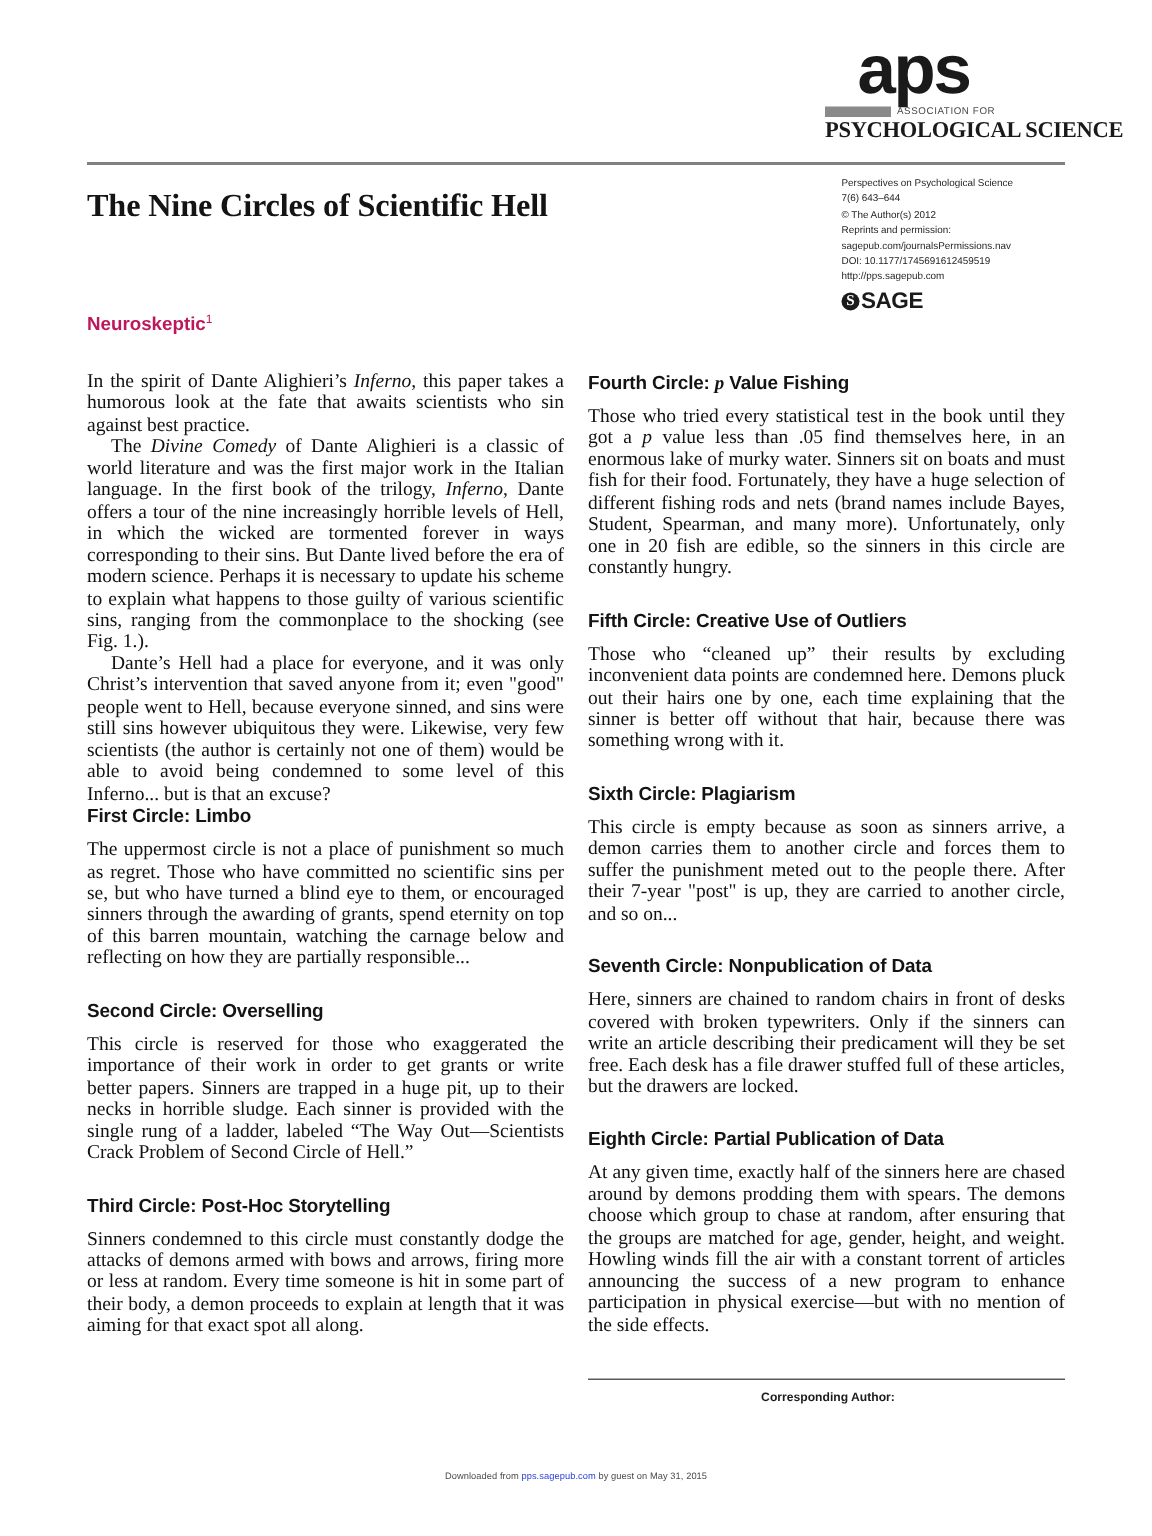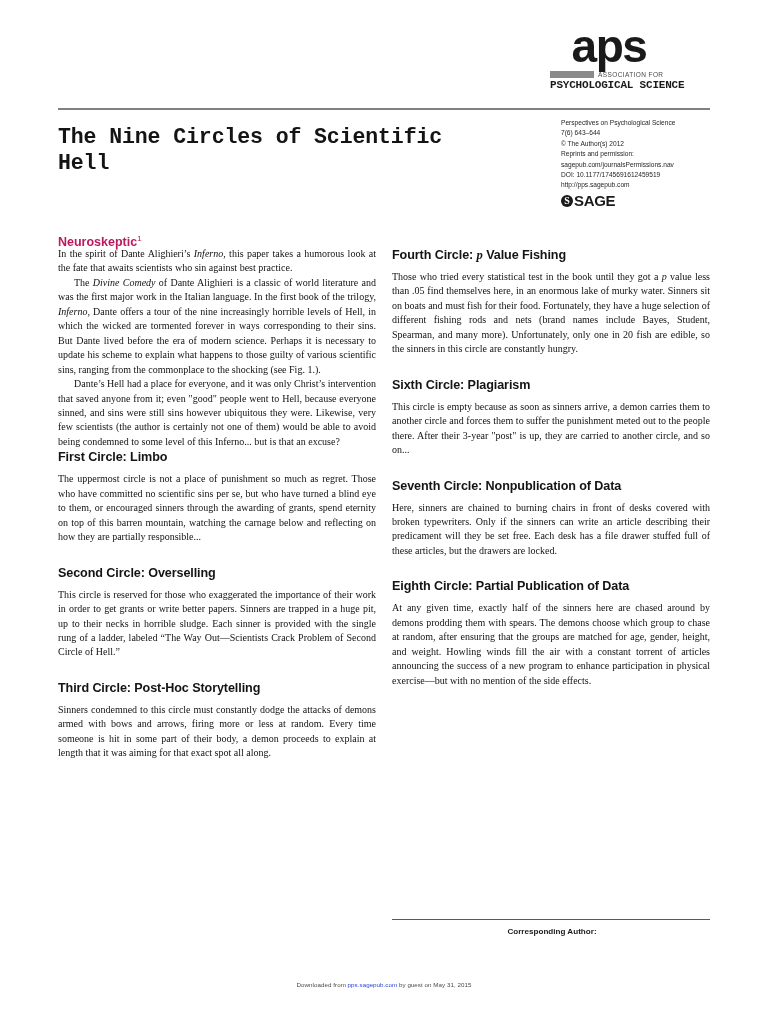--- a/index.html
+++ b/index.html
@@ -61,23 +61,23 @@
     background: #8a8a8a;
   }
   .aps-assoc {
     font-family: "Liberation Sans", "DejaVu Sans", sans-serif;
     font-size: 6.5px;
     letter-spacing: 0.4px;
     color: #4a4a4a;
     white-space: nowrap;
   }
   .aps-psych {
-    font-family: Liberation Mono, monospace;
-    font-weight: bold;
-    font-size: 11px;
+    font-family: Liberation Serif, serif;
+    font-weight: bold;
+    font-size: 15px;
     letter-spacing: -0.2px;
     color: #1a1a1a;
     margin-top: 1px;
     white-space: nowrap;
   }
 
   .top-rule {
     position: absolute;
     left: 58px;
     top: 108px;
@@ -87,21 +87,21 @@
   }
 
   
   .title-block {
     position: absolute;
     left: 58px;
     top: 124px;
     width: 430px;
   }
   .paper-title {
-    font-family: Liberation Mono, monospace;
+    font-family: Liberation Serif, serif;
     font-weight: bold;
     font-size: 21.5px;
     line-height: 26px;
     letter-spacing: -0.1px;
     color: #141414;
     margin: 0;
   }
   .author-line {
     font-family: "Liberation Sans", "DejaVu Sans", sans-serif;
     font-weight: bold;
@@ -173,21 +173,21 @@
     margin: 20px 0 7px 0;
   }
   h2.circle-heading:first-child { margin-top: 0; }
   h2.circle-heading em {
     font-style: italic;
     font-family: "Liberation Serif", "DejaVu Serif", serif;
     font-weight: bold;
   }
 
   p.body {
-    font-size: 10px;
+    font-size: 13px;
     line-height: 14.45px;
     text-align: justify;
     margin: 0;
     text-indent: 0;
     hyphens: auto;
     -webkit-hyphens: auto;
   }
   p.body + p.body { text-indent: 16px; }
   p.body em { font-style: italic; }
 
@@ -280,24 +280,26 @@
         <p class="body">This circle is reserved for those who exaggerated the importance of their work in order to get grants or write better papers. Sinners are trapped in a huge pit, up to their necks in horrible sludge. Each sinner is provided with the single rung of a ladder, labeled “The Way Out—Scientists Crack Problem of Second Circle of Hell.”</p>
         <h2 class="circle-heading">Third Circle: Post-Hoc Storytelling</h2>
         <p class="body">Sinners condemned to this circle must constantly dodge the attacks of demons armed with bows and arrows, firing more or less at random. Every time someone is hit in some part of their body, a demon proceeds to explain at length that it was aiming for that exact spot all along.</p>
       </div>
   </div>
 
   <div class="col col-right">
     <div>
         <h2 class="circle-heading" style="margin-top: 0px;"><span>Fourth Circle: </span><em>p</em><span> Value Fishing</span></h2>
         <p class="body"><span>Those who tried every statistical test in the book until they got a </span><em>p</em><span> value less than .05 find themselves here, in an enormous lake of murky water. Sinners sit on boats and must fish for their food. Fortunately, they have a huge selection of different fishing rods and nets (brand names include Bayes, Student, Spearman, and many more). Unfortunately, only one in 20 fish are edible, so the sinners in this circle are constantly hungry.</span></p>
+        <h2 class="circle-heading">Fifth Circle: Creative Use of Outliers</h2>
+        <p class="body">Those who “cleaned up” their results by excluding inconvenient data points are condemned here. Demons pluck out their hairs one by one, each time explaining that the sinner is better off without that hair, because there was something wrong with it.</p>
         <h2 class="circle-heading">Sixth Circle: Plagiarism</h2>
-        <p class="body">This circle is empty because as soon as sinners arrive, a demon carries them to another circle and forces them to suffer the punishment meted out to the people there. After their 3-year "post" is up, they are carried to another circle, and so on...</p>
+        <p class="body">This circle is empty because as soon as sinners arrive, a demon carries them to another circle and forces them to suffer the punishment meted out to the people there. After their 7-year "post" is up, they are carried to another circle, and so on...</p>
         <h2 class="circle-heading">Seventh Circle: Nonpublication of Data</h2>
-        <p class="body">Here, sinners are chained to burning chairs in front of desks covered with broken typewriters. Only if the sinners can write an article describing their predicament will they be set free. Each desk has a file drawer stuffed full of these articles, but the drawers are locked.</p>
+        <p class="body">Here, sinners are chained to random chairs in front of desks covered with broken typewriters. Only if the sinners can write an article describing their predicament will they be set free. Each desk has a file drawer stuffed full of these articles, but the drawers are locked.</p>
         <h2 class="circle-heading">Eighth Circle: Partial Publication of Data</h2>
         <p class="body">At any given time, exactly half of the sinners here are chased around by demons prodding them with spears. The demons choose which group to chase at random, after ensuring that the groups are matched for age, gender, height, and weight. Howling winds fill the air with a constant torrent of articles announcing the success of a new program to enhance participation in physical exercise—but with no mention of the side effects.</p>
       </div>
   </div>
 
   <div class="corr-rule"></div>
   <div class="corr-block">
     <div class="corr-title">Corresponding Author:</div>
   </div>
 

